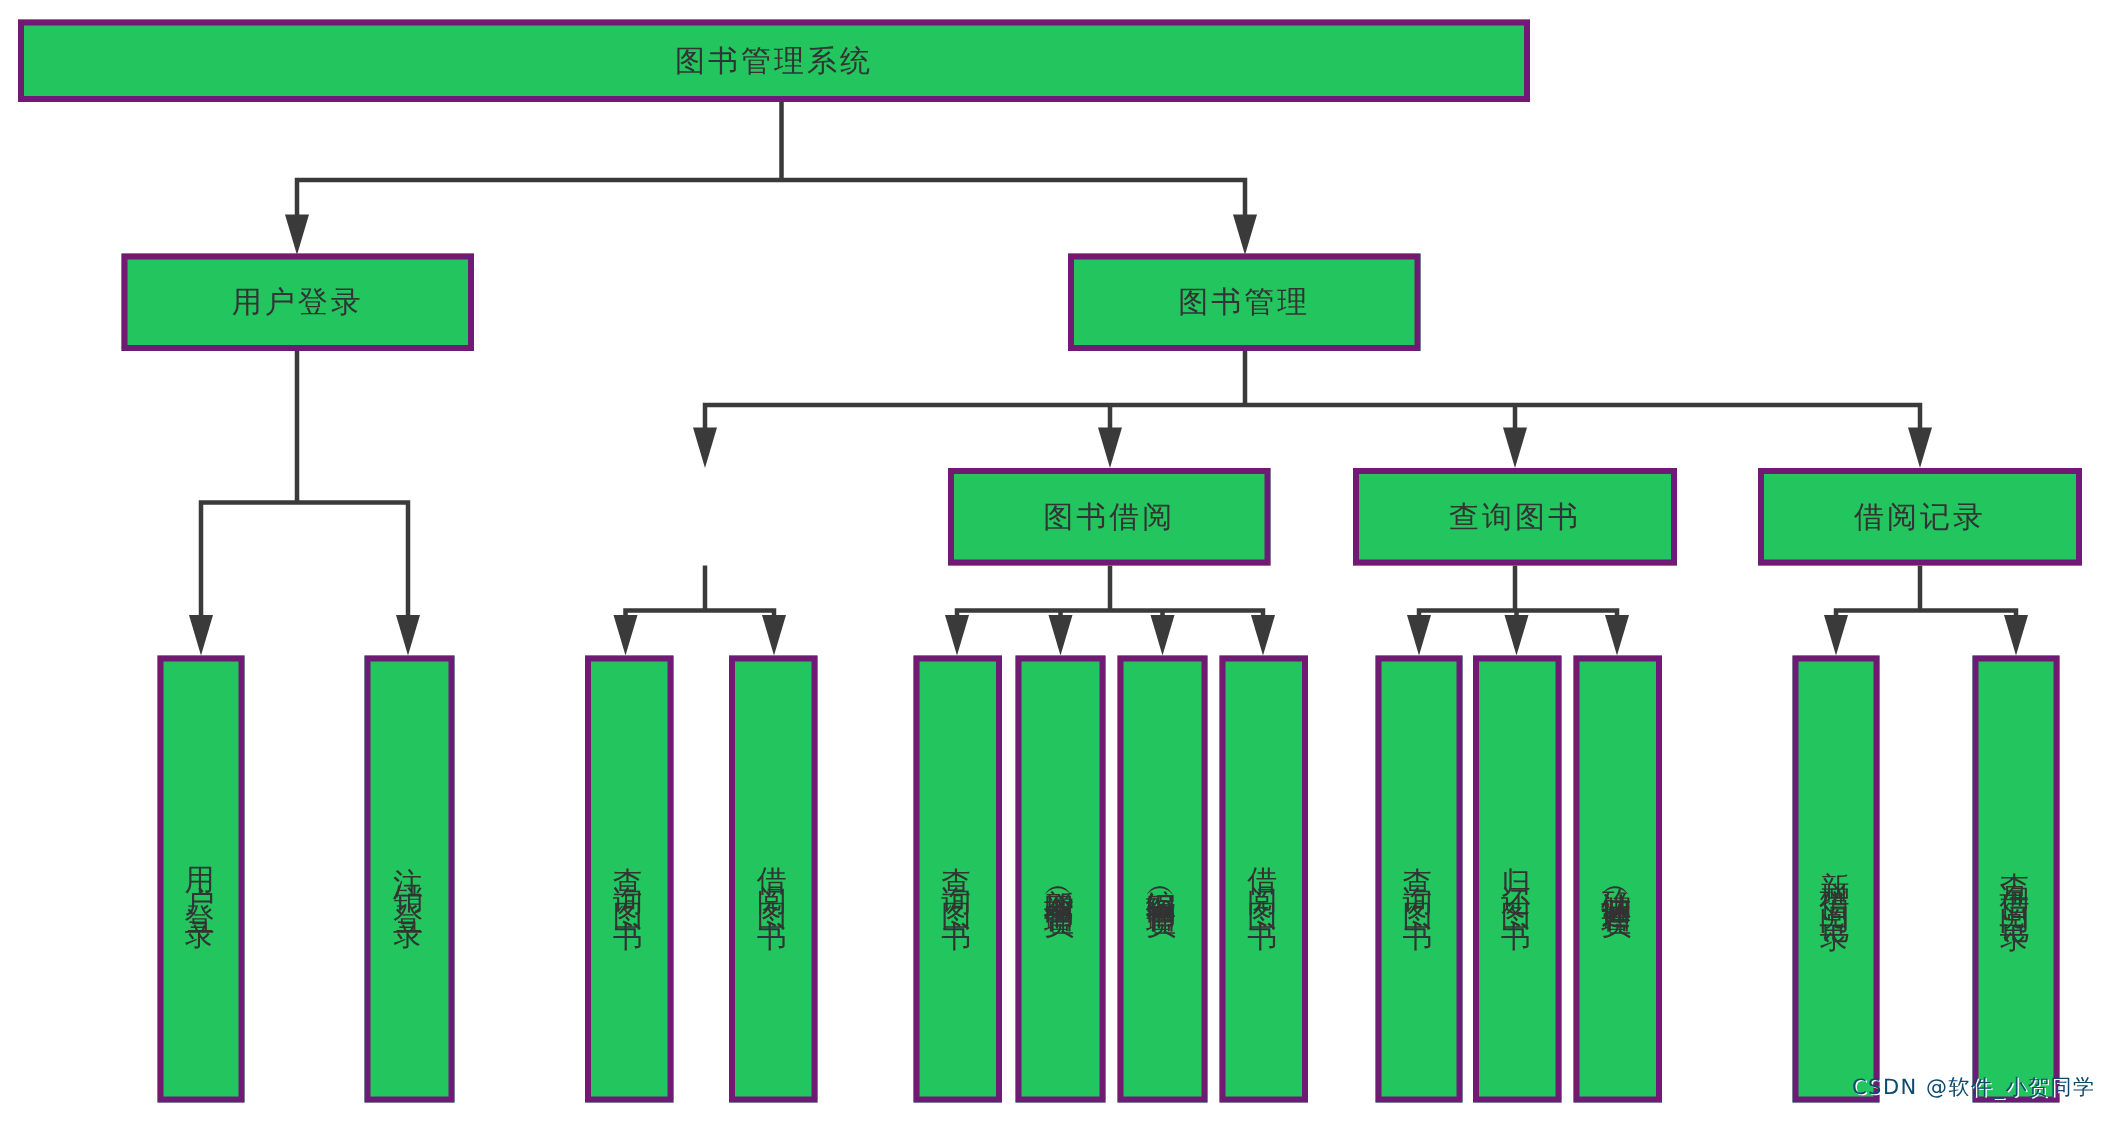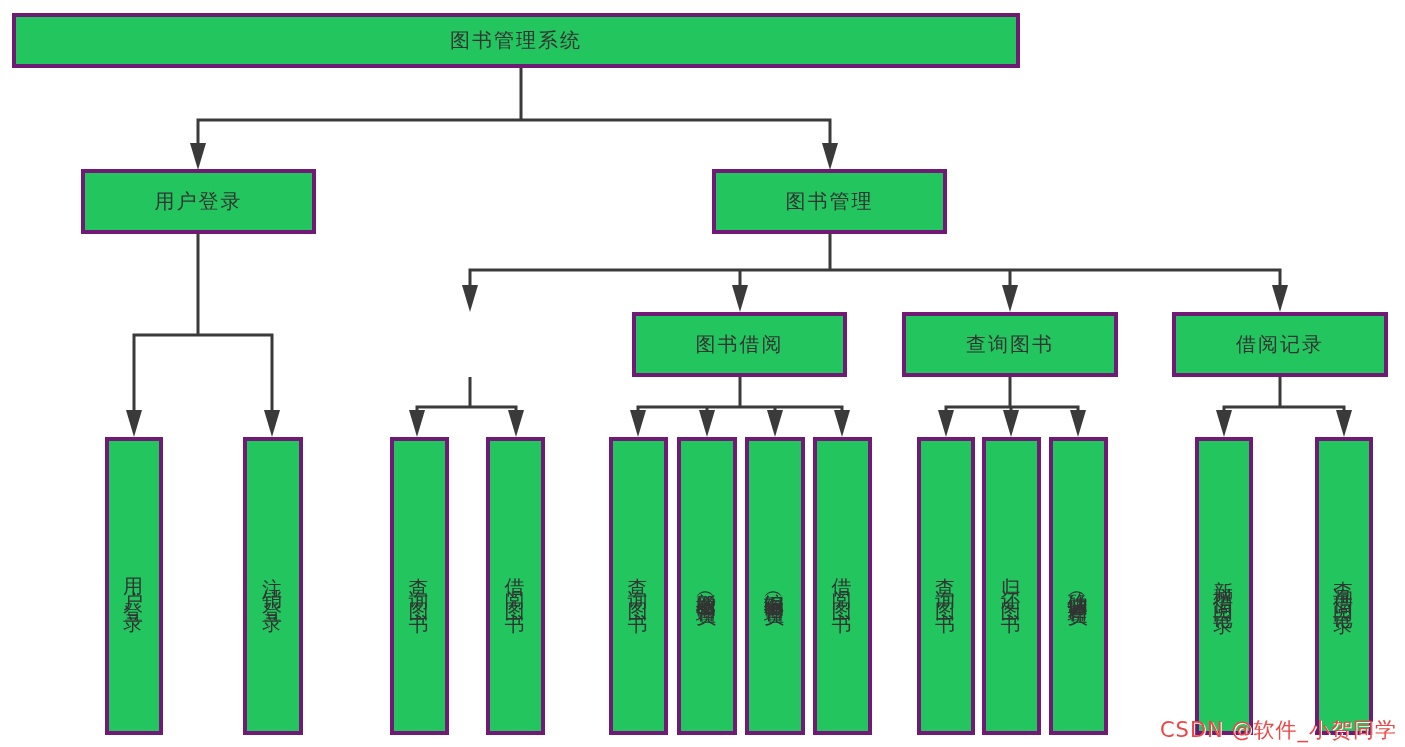--- a/index.html
+++ b/index.html
@@ -34,22 +34,22 @@
     text-align:center;
   }
   .sp-lg{letter-spacing:12px;}
   .sp-md{letter-spacing:7px;}
   .sp-sm{letter-spacing:2px;}
   .watermark{
     position:absolute;
     right:8px;
     top:716px;
     z-index:5;
-    font-size:21px;
-    color:#ef4444;
+    font-size:14px;
+    color:#0c4a6e;
     letter-spacing:1px;
     text-shadow:1px 1px 0 #ffffff;
     white-space:nowrap;
   }
 </style>
 </head>
 <body>
 
 <div class="canvas">
 

